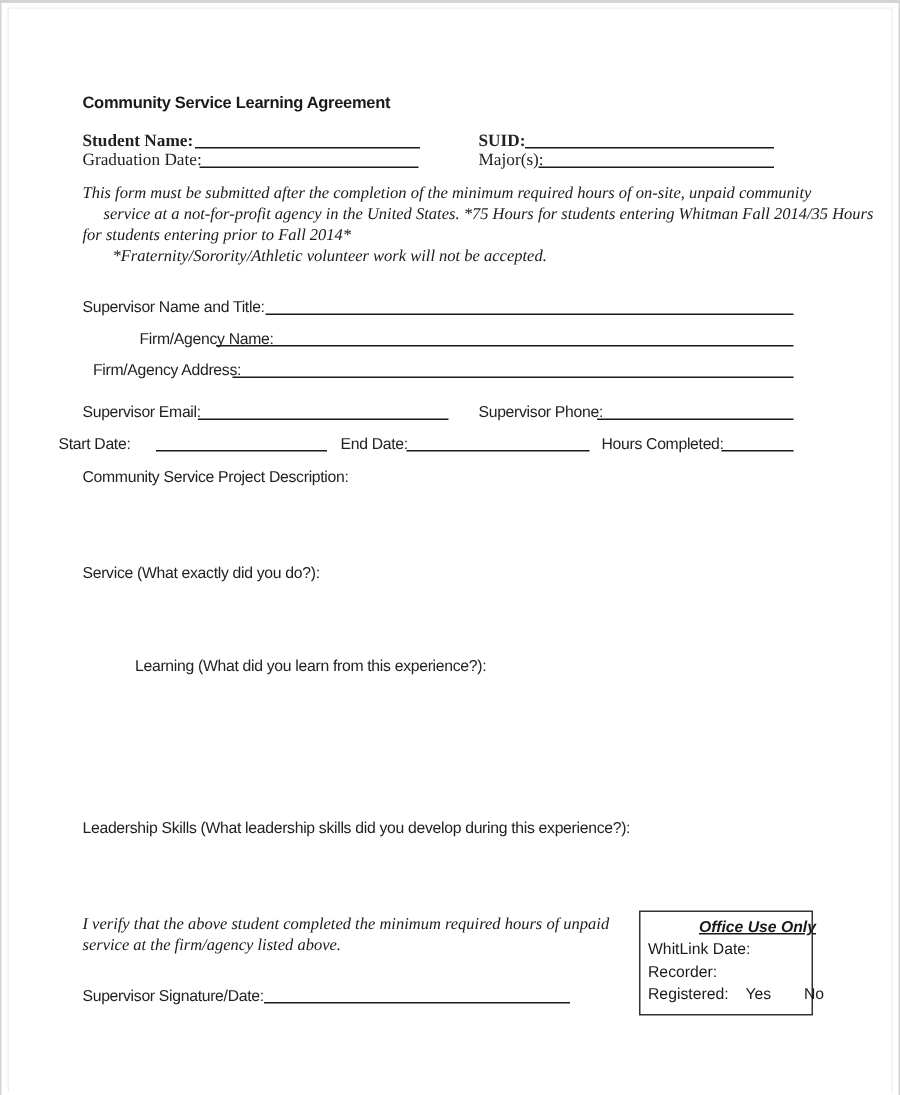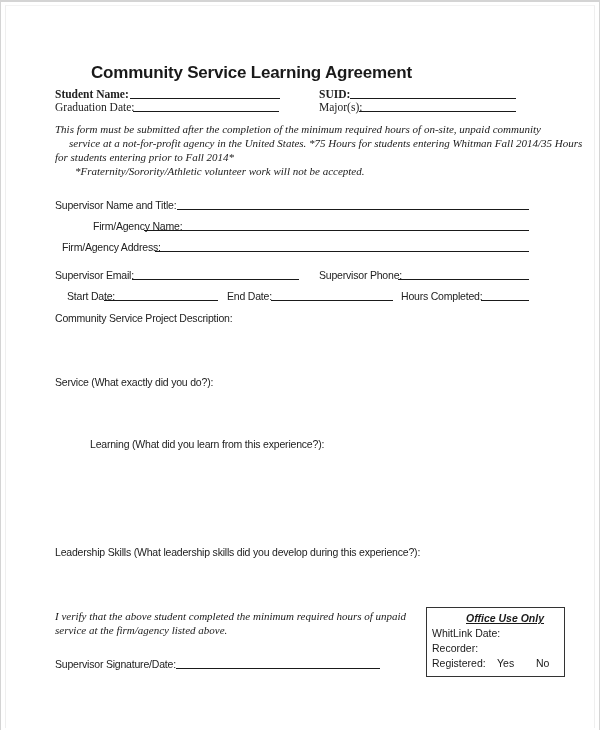--- a/index.html
+++ b/index.html
@@ -18,29 +18,29 @@
       border-top-width: 2px;
     }
     .inner-frame {
       position: absolute; left: 5px; top: 5px;
       width: 588px; height: 722px;
       border-left: 1px solid #efefef;
       border-right: 1px solid #efefef;
       border-top: 1px solid #f3f3f3;
     }
     .abs { position: absolute; white-space: nowrap; }
-    .title { font-weight: bold; font-size: 17px; letter-spacing: -0.2px; margin-left: 36px; }
+    .title { font-weight: bold; font-size: 11px; letter-spacing: -0.2px; }
     .lbl { font-family: "Liberation Serif", serif; font-size: 11.5px; color: #222; }
     .lbl.bold { font-weight: bold; }
     .sans { font-family: "Liberation Sans", sans-serif; font-size: 10.5px; color: #222; letter-spacing: -0.2px; }
     .line { position: absolute; height: 0; border-bottom: 1.5px solid #1a1a1a; }
     .italic { font-family: "Liberation Serif", serif; font-style: italic; font-size: 11px; line-height: 15px; color: #1a1a1a; }
     .office-box {
       position: absolute; left: 426px; top: 607px;
-      width: 139px; height: 70px;
+      width: 116px; height: 70px;
       border: 1.5px solid #333;
       box-sizing: border-box;
       padding-left: 44px;
     }
     .office-title { font-weight: bold; font-style: italic; text-decoration: underline; font-size: 10.5px; }
     .office-txt { font-size: 10.5px; color: #1a1a1a; }
   </style>
 </head>
 <body>
 
@@ -74,21 +74,21 @@
 
 <div class="abs sans" style="left:62px; top:241px;">Firm/Agency Address:</div>
 <div class="line" style="left:155px; top:251px; width:374px;"></div>
 
 <div class="abs sans" style="left:55px; top:269px;">Supervisor Email:</div>
 <div class="line" style="left:132px; top:279px; width:167px;"></div>
 
 <div class="abs sans" style="left:319px; top:269px;">Supervisor Phone:</div>
 <div class="line" style="left:398px; top:279px; width:131px;"></div>
 
-<div class="abs sans" style="left:67px; top:290px;">Start Date:</div>
+<div class="abs sans" style="left:39px; top:290px;">Start Date:</div>
 <div class="line" style="left:104px; top:300px; width:114px;"></div>
 
 <div class="abs sans" style="left:227px; top:290px;">End Date:</div>
 <div class="line" style="left:271px; top:300px; width:122px;"></div>
 
 <div class="abs sans" style="left:401px; top:290px;">Hours Completed:</div>
 <div class="line" style="left:481px; top:300px; width:48px;"></div>
 
 <div class="abs sans" style="left:55px; top:312px;">Community Service Project Description:</div>
 

